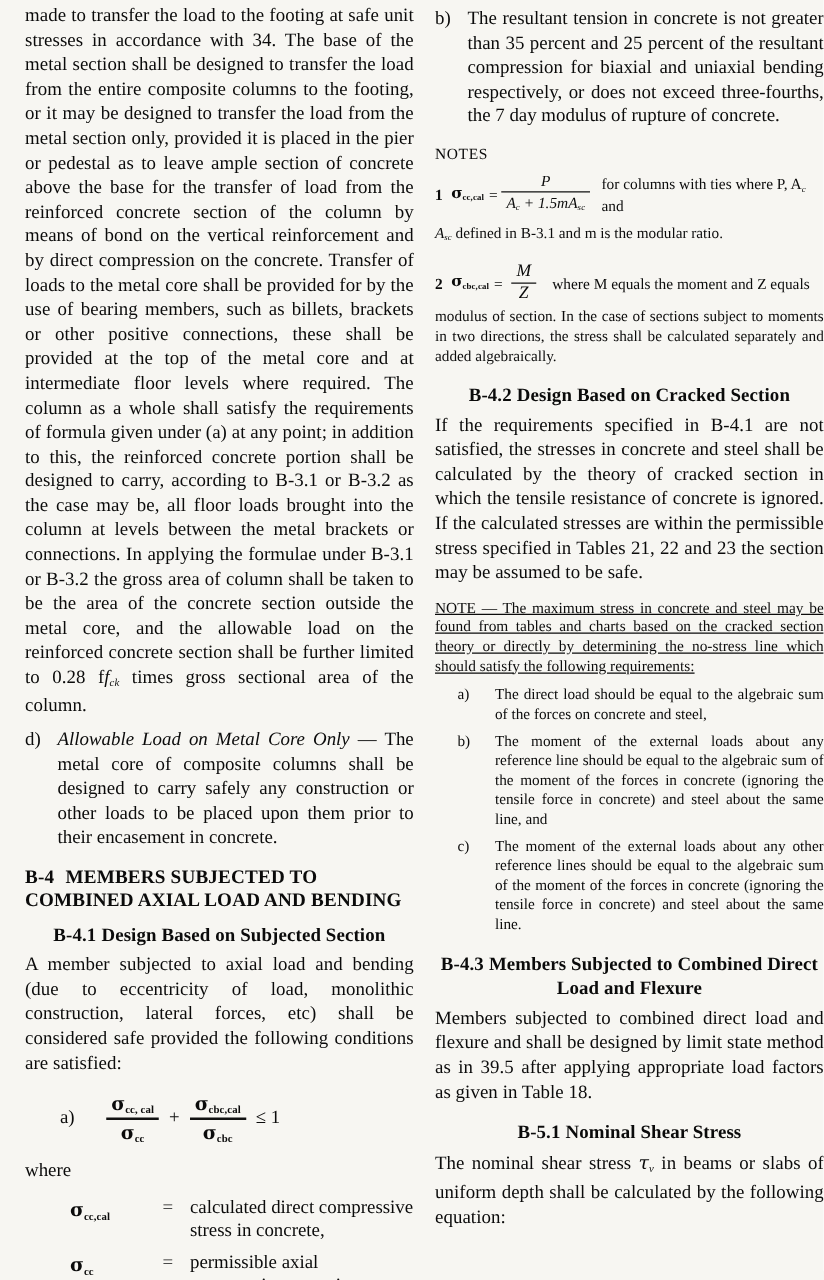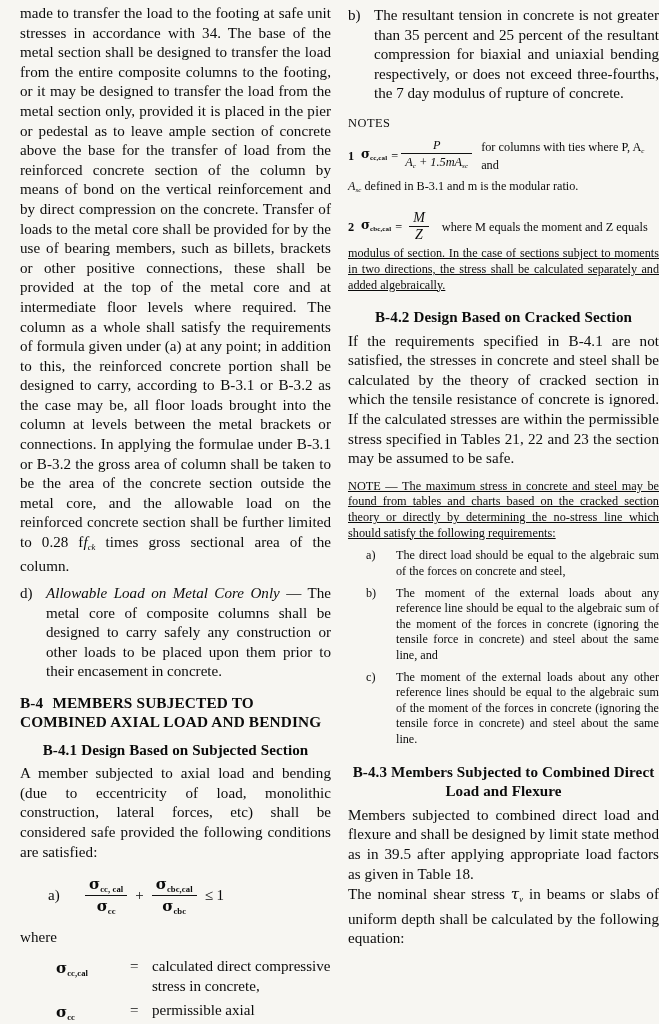--- a/index.html
+++ b/index.html
@@ -87,21 +87,20 @@
   .note-line {
     font-size: 12.2px;
     line-height: 15.2px;
     text-align: justify;
     margin-bottom: 2px;
   }
   .note-para {
     font-size: 12.2px;
     line-height: 15.6px;
     text-align: justify;
-    text-decoration: underline;
   }
   .note-block {
     font-size: 12.3px;
     line-height: 15.6px;
     text-align: justify;
     margin-top: 10px;
     text-decoration: underline;
   }
   .note-list {
     display: flex;
@@ -297,17 +296,20 @@
       <span class="txt">The moment of the external loads about any other reference lines should be equal to the algebraic sum of the moment of the forces in concrete (ignoring the tensile force in concrete) and steel about the same  line.</span>
     </div>
 
     <div class="h-minor" style="margin-top:16px;">
       <span class="num">B-4.3</span><span>Members Subjected to Combined Direct Load and Flexure</span>
     </div>
 
     <p class="body" style="margin-top:4px;">Members subjected to combined direct load and flexure and shall be designed by limit state method as in 39.5 after applying appropriate load factors as given in Table 18.</p>
 
 
+    <div class="h-minor" style="margin-top:13px;">
+      <span class="num">B-5.1</span><span>Nominal Shear Stress</span>
+    </div>
 
     <p class="body"><span>The nominal shear stress </span><span class="it sig">τ</span><span class="sub it">v</span><span> in beams or slabs of uniform depth shall be calculated by the following equation:</span></p>
 
   </div>
 </div>
 
 </body></html>

